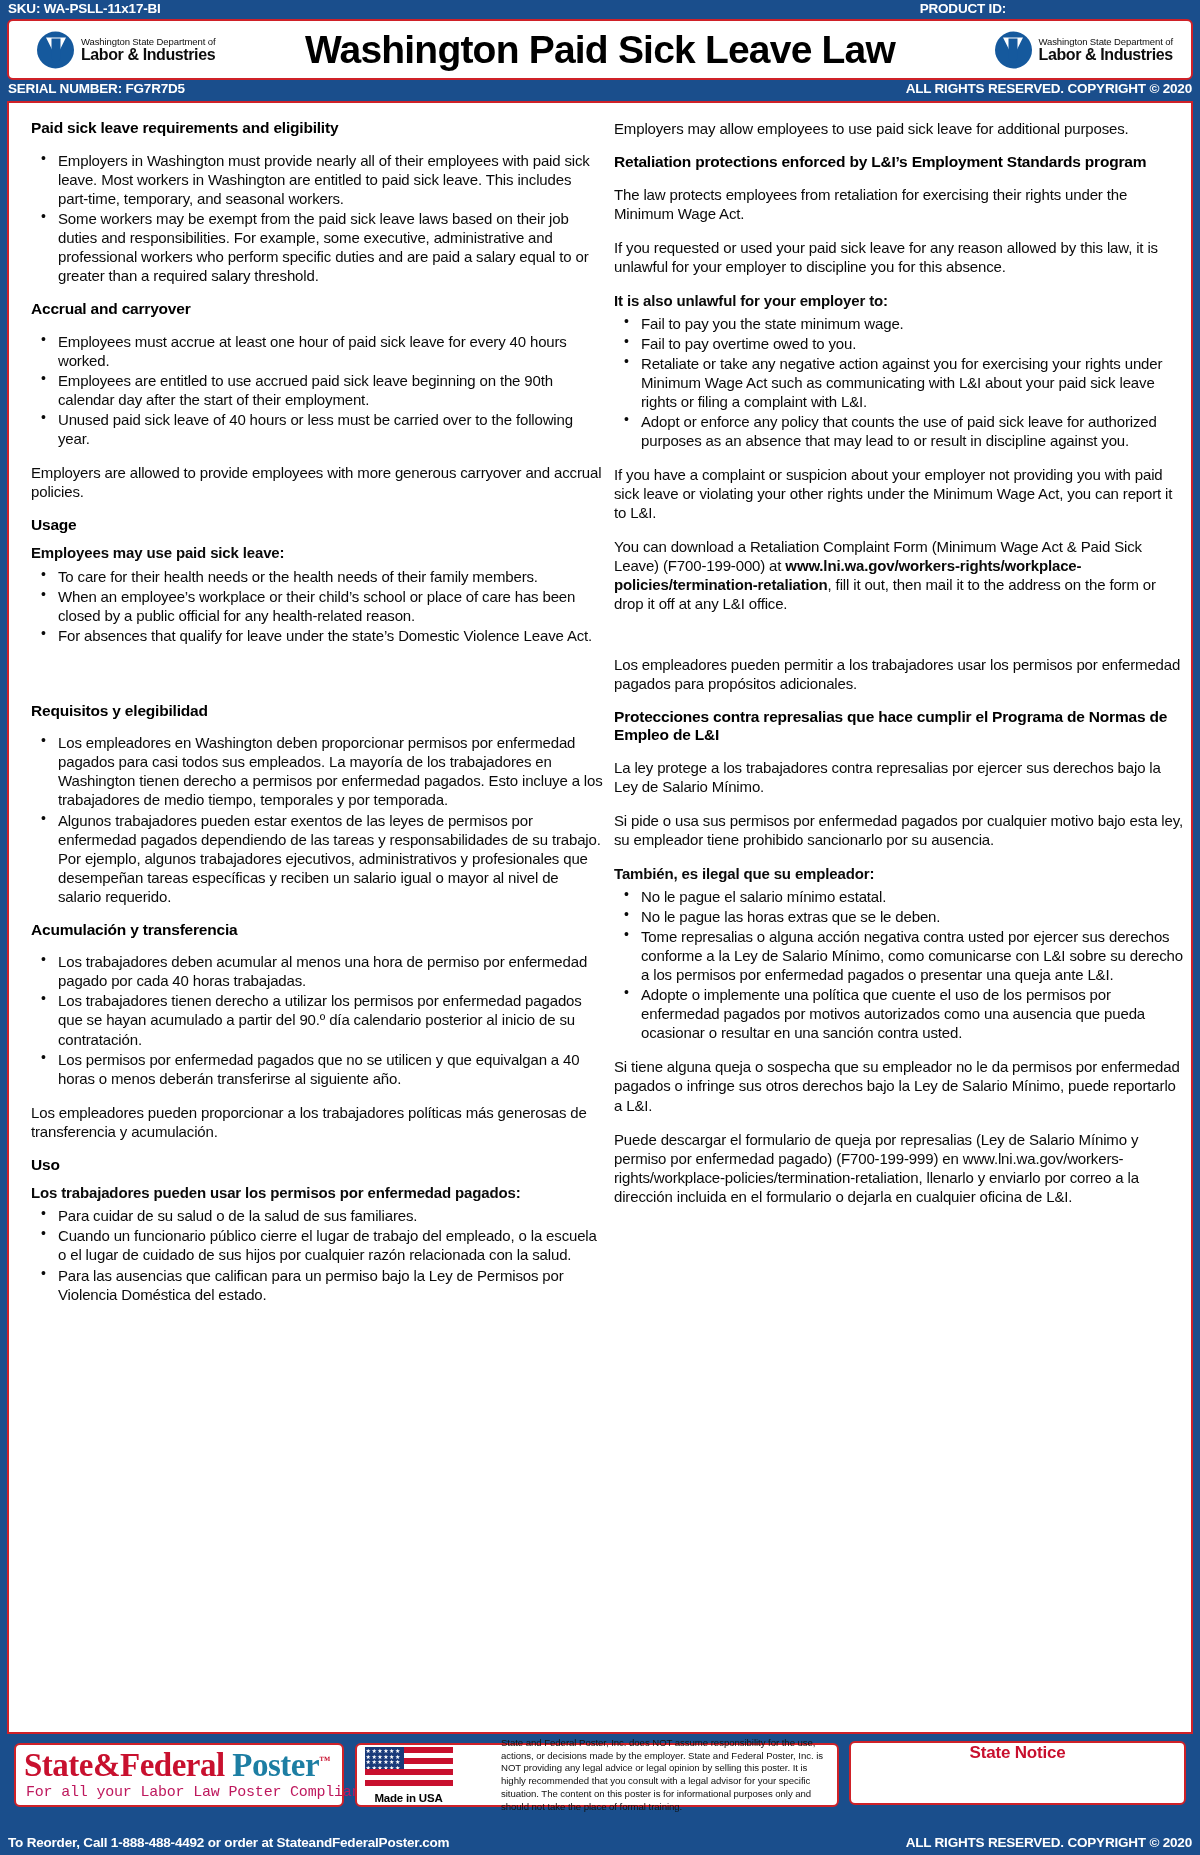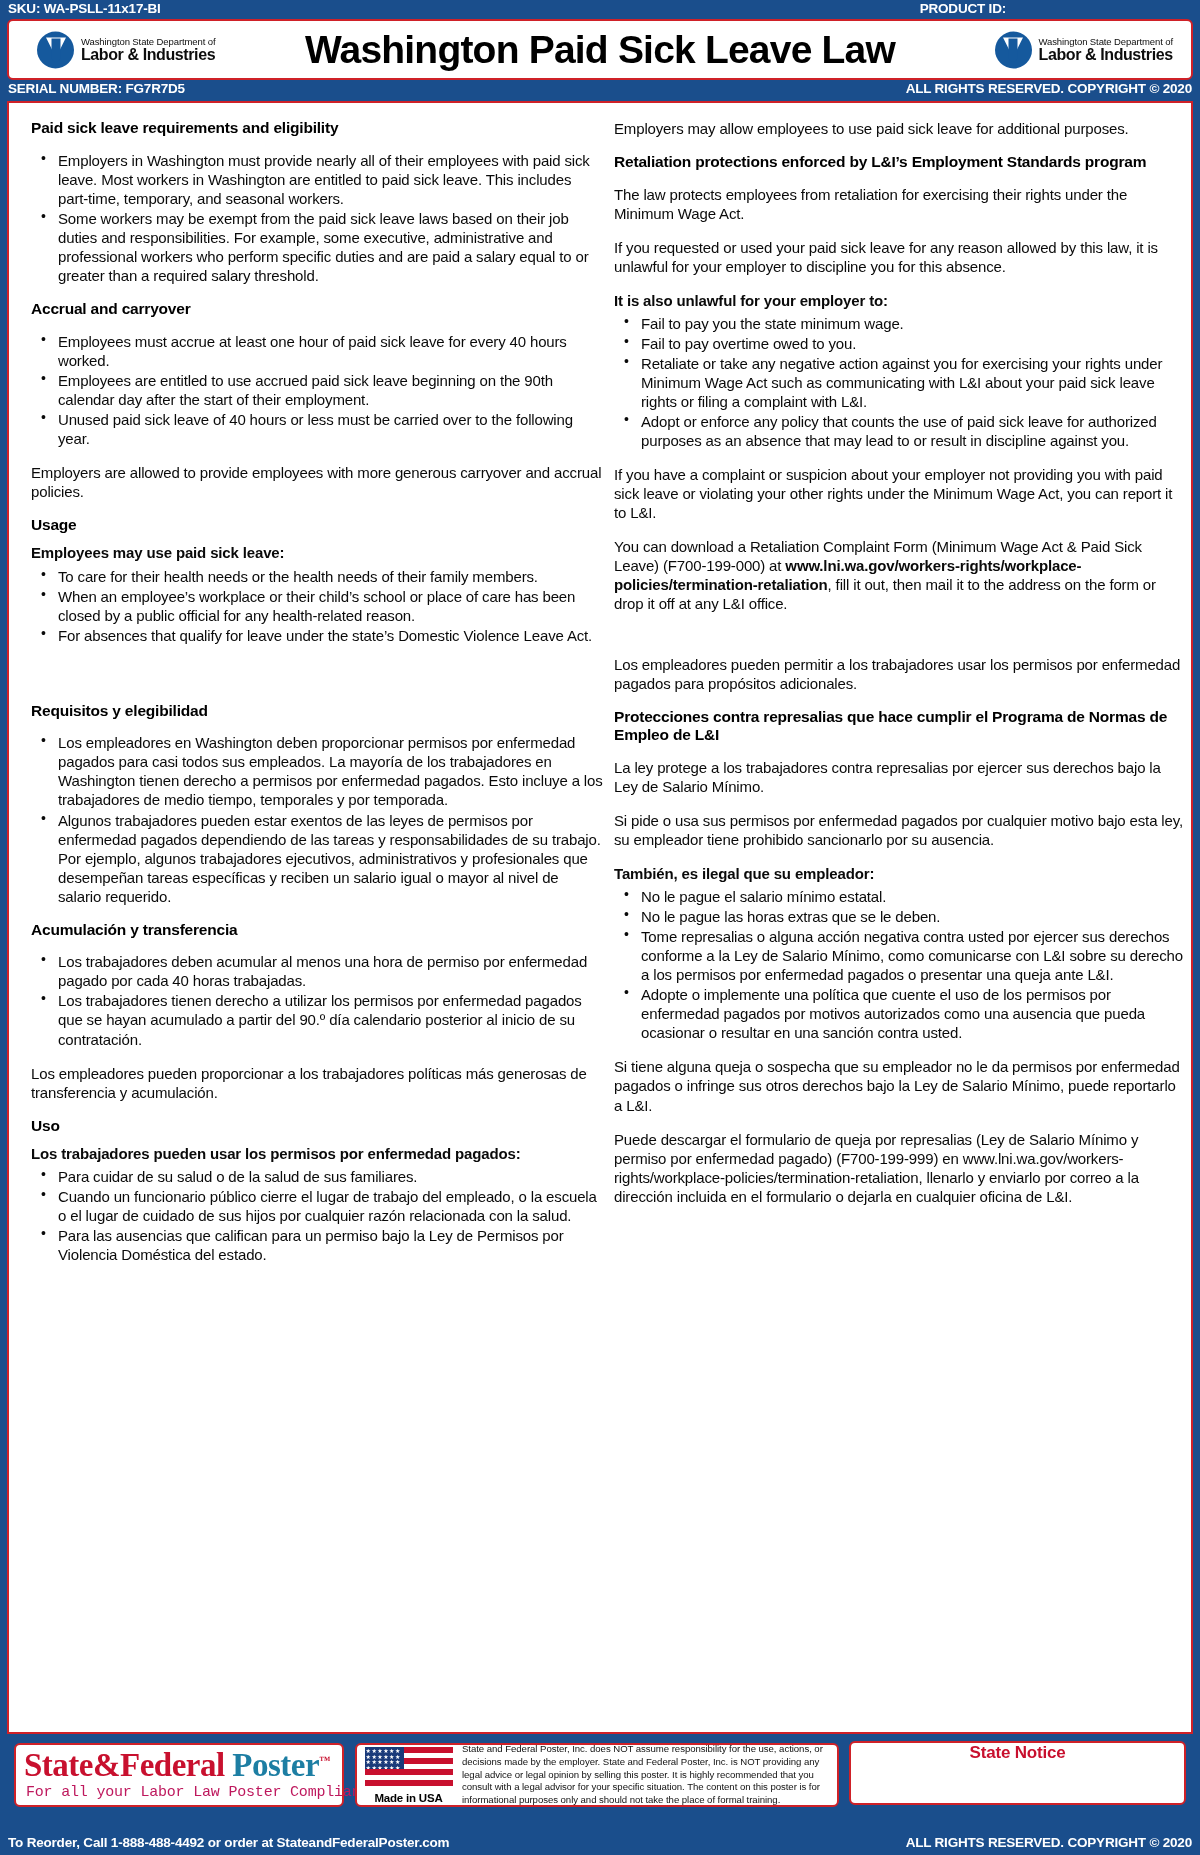--- a/index.html
+++ b/index.html
@@ -163,20 +163,21 @@
     position:absolute;left:0;top:0;width:39px;height:22px;background:#1a3a7a;
     color:#fff;font-size:6px;line-height:5.5px;letter-spacing:0.5px;
     padding:2px 1px;box-sizing:border-box;overflow:hidden;
   }
   .made-usa{
     font-size:11.5px;font-weight:bold;color:#000;margin-top:6px;letter-spacing:-0.2px;
   }
   .disclaimer{
     font-size:9.6px;line-height:1.33;color:#111;padding:0 8px 0 6px;
     letter-spacing:-0.05px;
+    margin-left:39px;
   }
   .notice-text{
     font-size:17px;font-weight:bold;color:#c8102e;letter-spacing:-0.2px;
   }
   .footer-bar{
     position:absolute;left:0;bottom:0px;width:1200px;height:20px;
     color:#ffffff;font-size:13.5px;font-weight:bold;letter-spacing:-0.2px;
   }
   .footer-bar .reorder{position:absolute;left:8px;top:0;}
   .footer-bar .rights2{position:absolute;right:8px;top:0;}
@@ -248,20 +249,21 @@
         <h2 class="sec">Requisitos y elegibilidad</h2>
         <ul class="bl">
           <li>Los empleadores en Washington deben proporcionar permisos por enfermedad pagados para casi todos sus empleados. La mayoría de los trabajadores en Washington tienen derecho a permisos por enfermedad pagados. Esto incluye a los trabajadores de medio tiempo, temporales y por temporada.</li>
           <li>Algunos trabajadores pueden estar exentos de las leyes de permisos por enfermedad pagados dependiendo de las tareas y responsabilidades de su trabajo. Por ejemplo, algunos trabajadores ejecutivos, administrativos y profesionales que desempeñan tareas específicas y reciben un salario igual o mayor al nivel de salario requerido.</li>
         </ul>
 
         <h2 class="sec">Acumulación y transferencia</h2>
         <ul class="bl">
           <li>Los trabajadores deben acumular al menos una hora de permiso por enfermedad pagado por cada 40 horas trabajadas.</li>
           <li>Los trabajadores tienen derecho a utilizar los permisos por enfermedad pagados que se hayan acumulado a partir del 90.º día calendario posterior al inicio de su contratación.</li>
+          <li>Los permisos por enfermedad pagados que no se utilicen y que equivalgan a 40 horas o menos deberán transferirse al siguiente año.</li>
         </ul>
         <p class="body">Los empleadores pueden proporcionar a los trabajadores políticas más generosas de transferencia y acumulación.</p>
 
         <h2 class="sec tight">Uso</h2>
         <p class="body bold">Los trabajadores pueden usar los permisos por enfermedad pagados:</p>
         <ul class="bl">
           <li>Para cuidar de su salud o de la salud de sus familiares.</li>
           <li>Cuando un funcionario público cierre el lugar de trabajo del empleado, o la escuela o el lugar de cuidado de sus hijos por cualquier razón relacionada con la salud.</li>
           <li>Para las ausencias que califican para un permiso bajo la Ley de Permisos por Violencia Doméstica del estado.</li>
         </ul>

